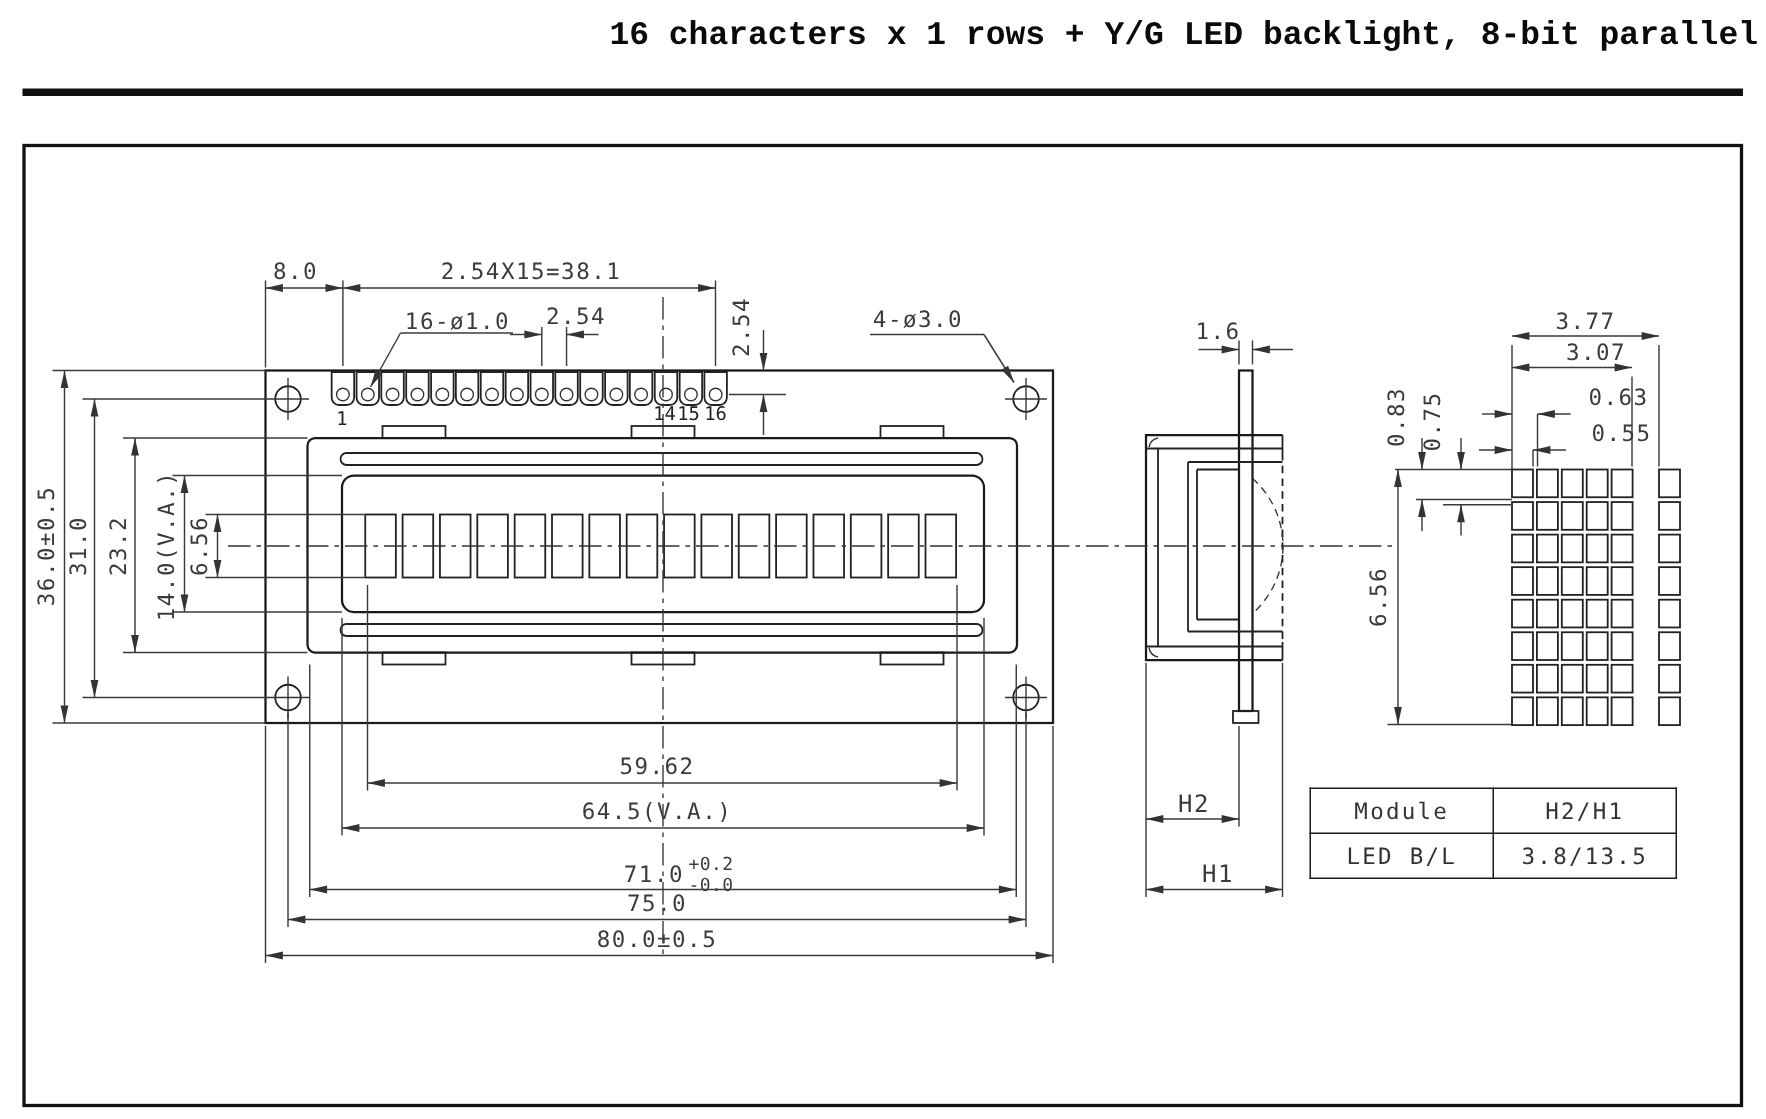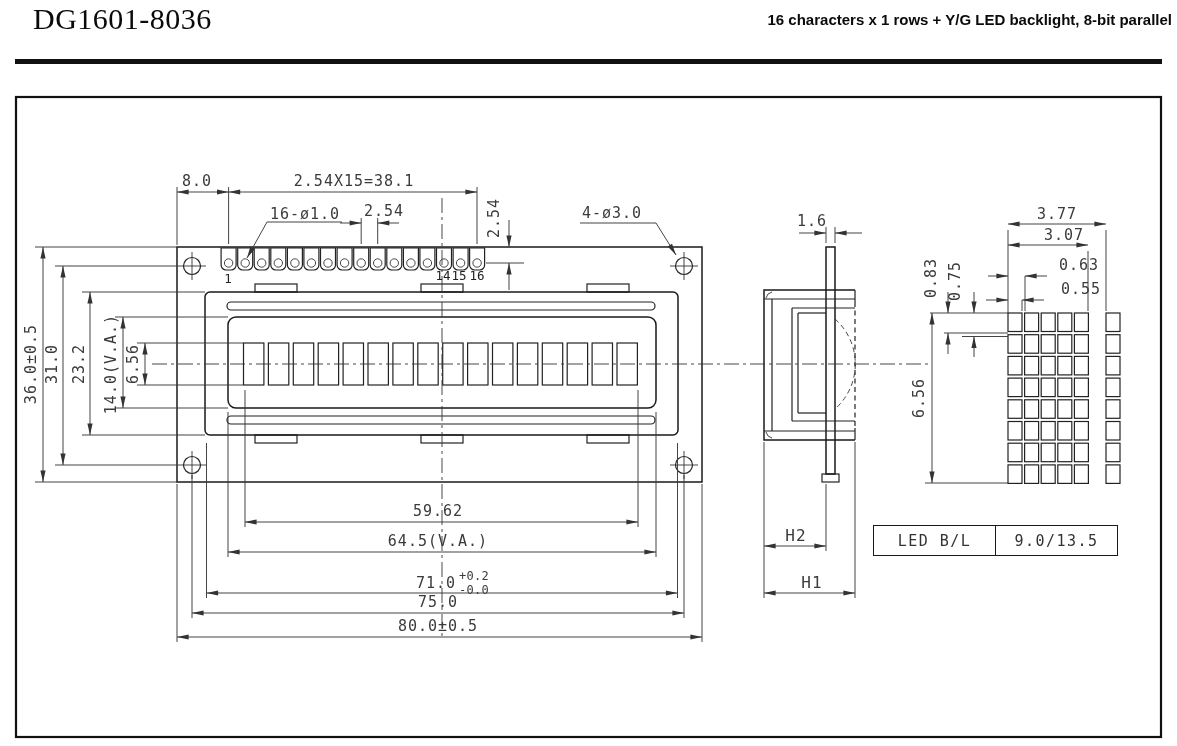--- a/index.html
+++ b/index.html
@@ -12,22 +12,22 @@
   .dim{stroke:#3a3a3a;stroke-width:0.95;fill:none}
   .cl{stroke:#333;stroke-width:0.9;stroke-dasharray:15 4 3 4;fill:none}
   .dash{stroke-dasharray:5 3.5}
   text{font-family:"DejaVu Sans Mono",monospace;fill:#3b3b3b}
   .dt{font-size:15px;letter-spacing:1px}
   .tol{font-size:12px;letter-spacing:0.3px}
   .plbl{font-size:12.5px;fill:#222}
   .hlbl{font-size:16px;letter-spacing:1px}
   #model-title{position:absolute;left:33px;top:2px;font-family:"Liberation Serif","DejaVu Serif",serif;
     font-size:30px;color:#0a0a0a;letter-spacing:0.5px;}
-  #sub-title{position:absolute;right:5px;top:11px;font-family:Liberation Sans, sans-serif;
-    font-size:15px;font-weight:bold;color:#0a0a0a;}
+  #sub-title{position:absolute;right:5px;top:11px;font-family:Liberation Mono, monospace;
+    font-size:22px;font-weight:bold;color:#0a0a0a;}
   #head-rule{position:absolute;left:15px;top:59px;width:1147px;height:5px;background:#111;}
   #spec-table{position:absolute;left:873px;top:525px;border-collapse:collapse;table-layout:fixed;}
   #spec-table td{border:1.7px solid #1a1a1a;width:121px;height:29px;text-align:center;vertical-align:middle;
     font-family:"DejaVu Sans Mono",monospace;font-size:15px;letter-spacing:1.5px;color:#333;padding:0;}
 </style>
 </head>
 <body>
 
 <div id="stage">
 
@@ -328,26 +328,29 @@
     <line x1="974" y1="357" x2="974" y2="336.5" class="dim" marker-end="url(#arr)"></line>
     <text transform="translate(936 278) rotate(-90)" text-anchor="middle" class="dt">0.83</text>
     <text transform="translate(960 281) rotate(-90)" text-anchor="middle" class="dt">0.75</text>
 
     <line x1="925" y1="483" x2="1008" y2="483" class="dim"></line>
     <line x1="932" y1="313" x2="932" y2="483" class="dim" marker-start="url(#arr)" marker-end="url(#arr)"></line>
     <text transform="translate(924 398) rotate(-90)" text-anchor="middle" class="dt">6.56</text>
   </g>
 </svg>
 
-<div id="model-title">DG1601-8036</div>
 <div id="sub-title">16 characters x 1 rows + Y/G LED backlight, 8-bit parallel</div>
 <div id="head-rule"></div>
 
 <table id="spec-table">
   <tbody>
     <tr>
+      <td>Module</td>
+      <td>H2/H1</td>
+    </tr>
+    <tr>
       <td>LED B/L</td>
-      <td>9.0/13.5</td>
+      <td>3.8/13.5</td>
     </tr>
   </tbody>
 </table>
 
 </div>
 
 </body></html>

